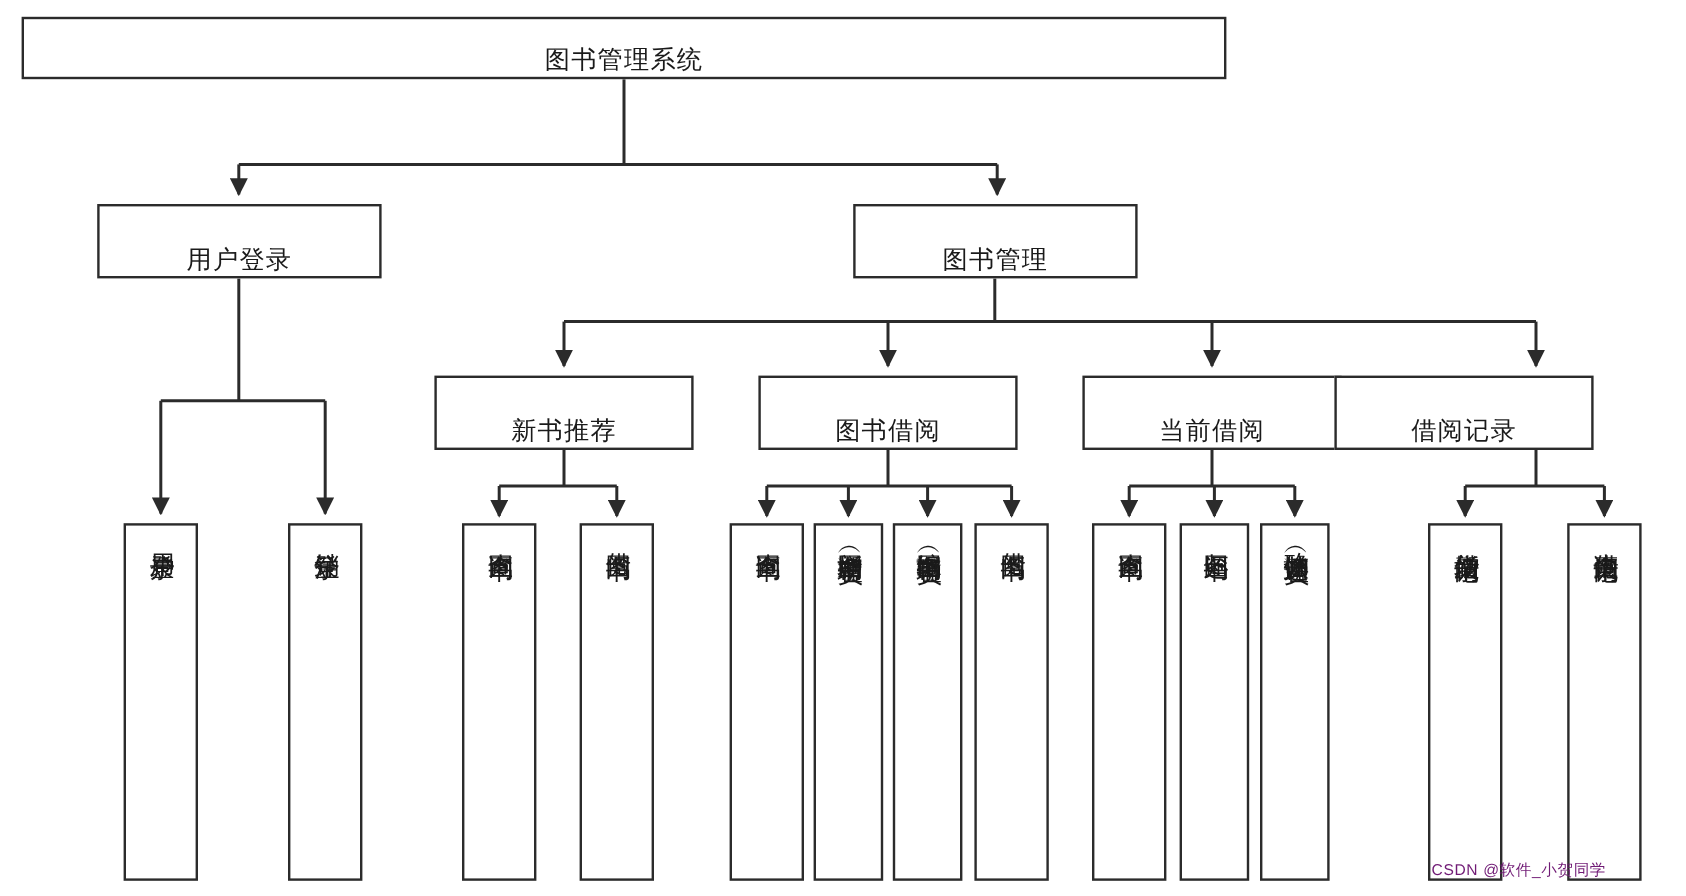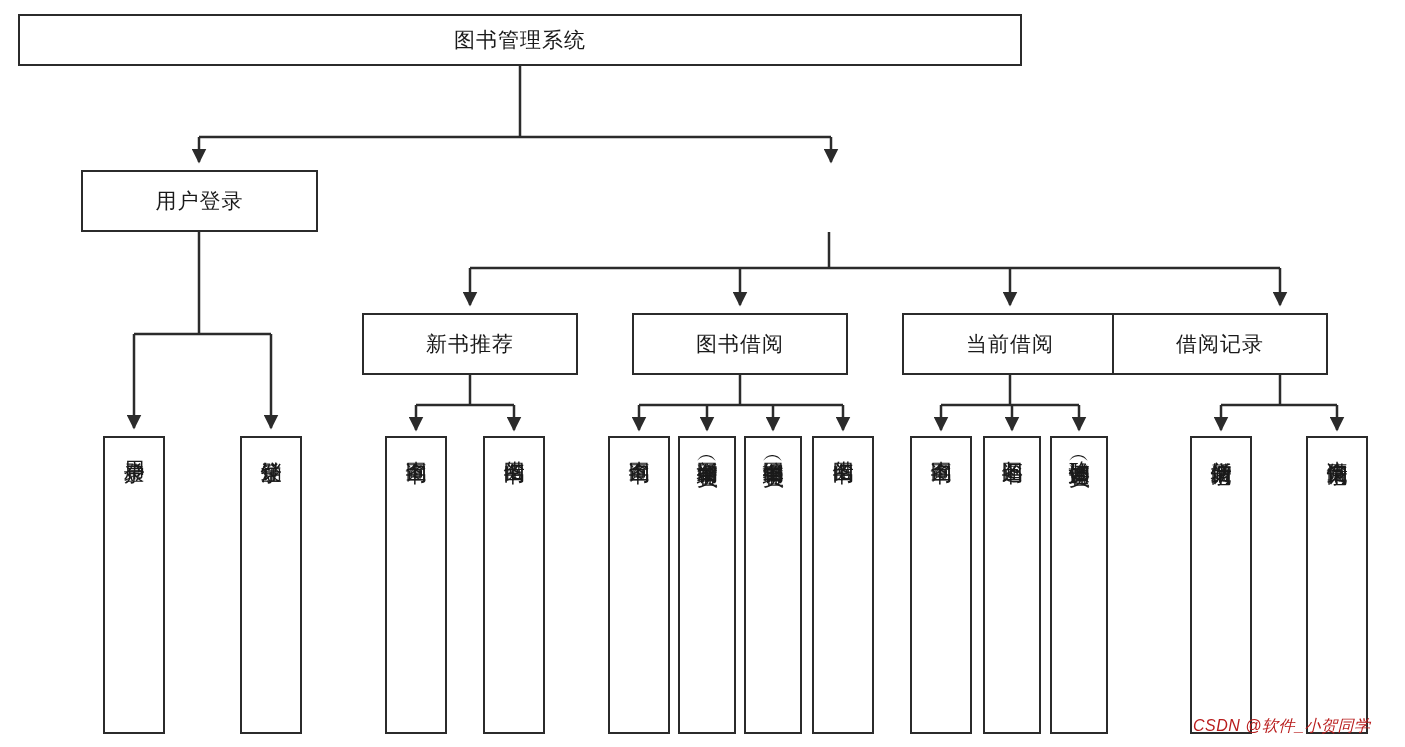--- a/index.html
+++ b/index.html
@@ -32,42 +32,42 @@
     border: 2px solid #2b2b2b;
     background: #ffffff;
     display: flex;
     align-items: center;
     justify-content: center;
     color: #1a1a1a;
   }
   .node.horiz {
     font-size: 21px;
     letter-spacing: 1px;
+    align-items: flex-end;
   }
   .node.vert {
     align-items: flex-start;
     justify-content: center;
     padding-top: 6px;
   }
   .node.vert .vlabel {
     writing-mode: vertical-rl;
     text-orientation: upright;
     font-size: 21px;
     line-height: 1.08;
     letter-spacing: 1px;
     white-space: nowrap;
     display: block;
   }
   .watermark {
     position: absolute;
-    font-size: 16px;
-    color: #b91c1c;
+    font-size: 13px;
+    color: #701a75;
     white-space: nowrap;
     letter-spacing: 0.5px;
-    font-style: italic;
   }
 </style>
 </head>
 <body>
 
 <div id="canvas">
 
   <svg id="edges" viewBox="0 0 1405 747" xmlns="http://www.w3.org/2000/svg">
     <defs>
       <marker id="arrow" viewBox="0 0 10 10" refX="9" refY="5" markerWidth="6" markerHeight="6" orient="auto-start-reverse">
@@ -118,20 +118,23 @@
     </g>
   </svg>
 
   <div class="node horiz" style="left:18px; top:14px; width:1004px; height:52px;">
     <span>图书管理系统</span>
   </div>
 
   <div class="node horiz" style="left:81px; top:170px; width:237px; height:62px;">
     <span>用户登录</span>
   </div>
+  <div class="node horiz" style="left:711px; top:170px; width:237px; height:62px;">
+    <span>图书管理</span>
+  </div>
 
   <div class="node horiz" style="left:362px; top:313px; width:216px; height:62px;font-family:Liberation Serif, serif;">
     <span>新书推荐</span>
   </div>
   <div class="node horiz" style="left:632px; top:313px; width:216px; height:62px;">
     <span>图书借阅</span>
   </div>
   <div class="node horiz" style="left:902px; top:313px; width:216px; height:62px;">
     <span>当前借阅</span>
   </div>

